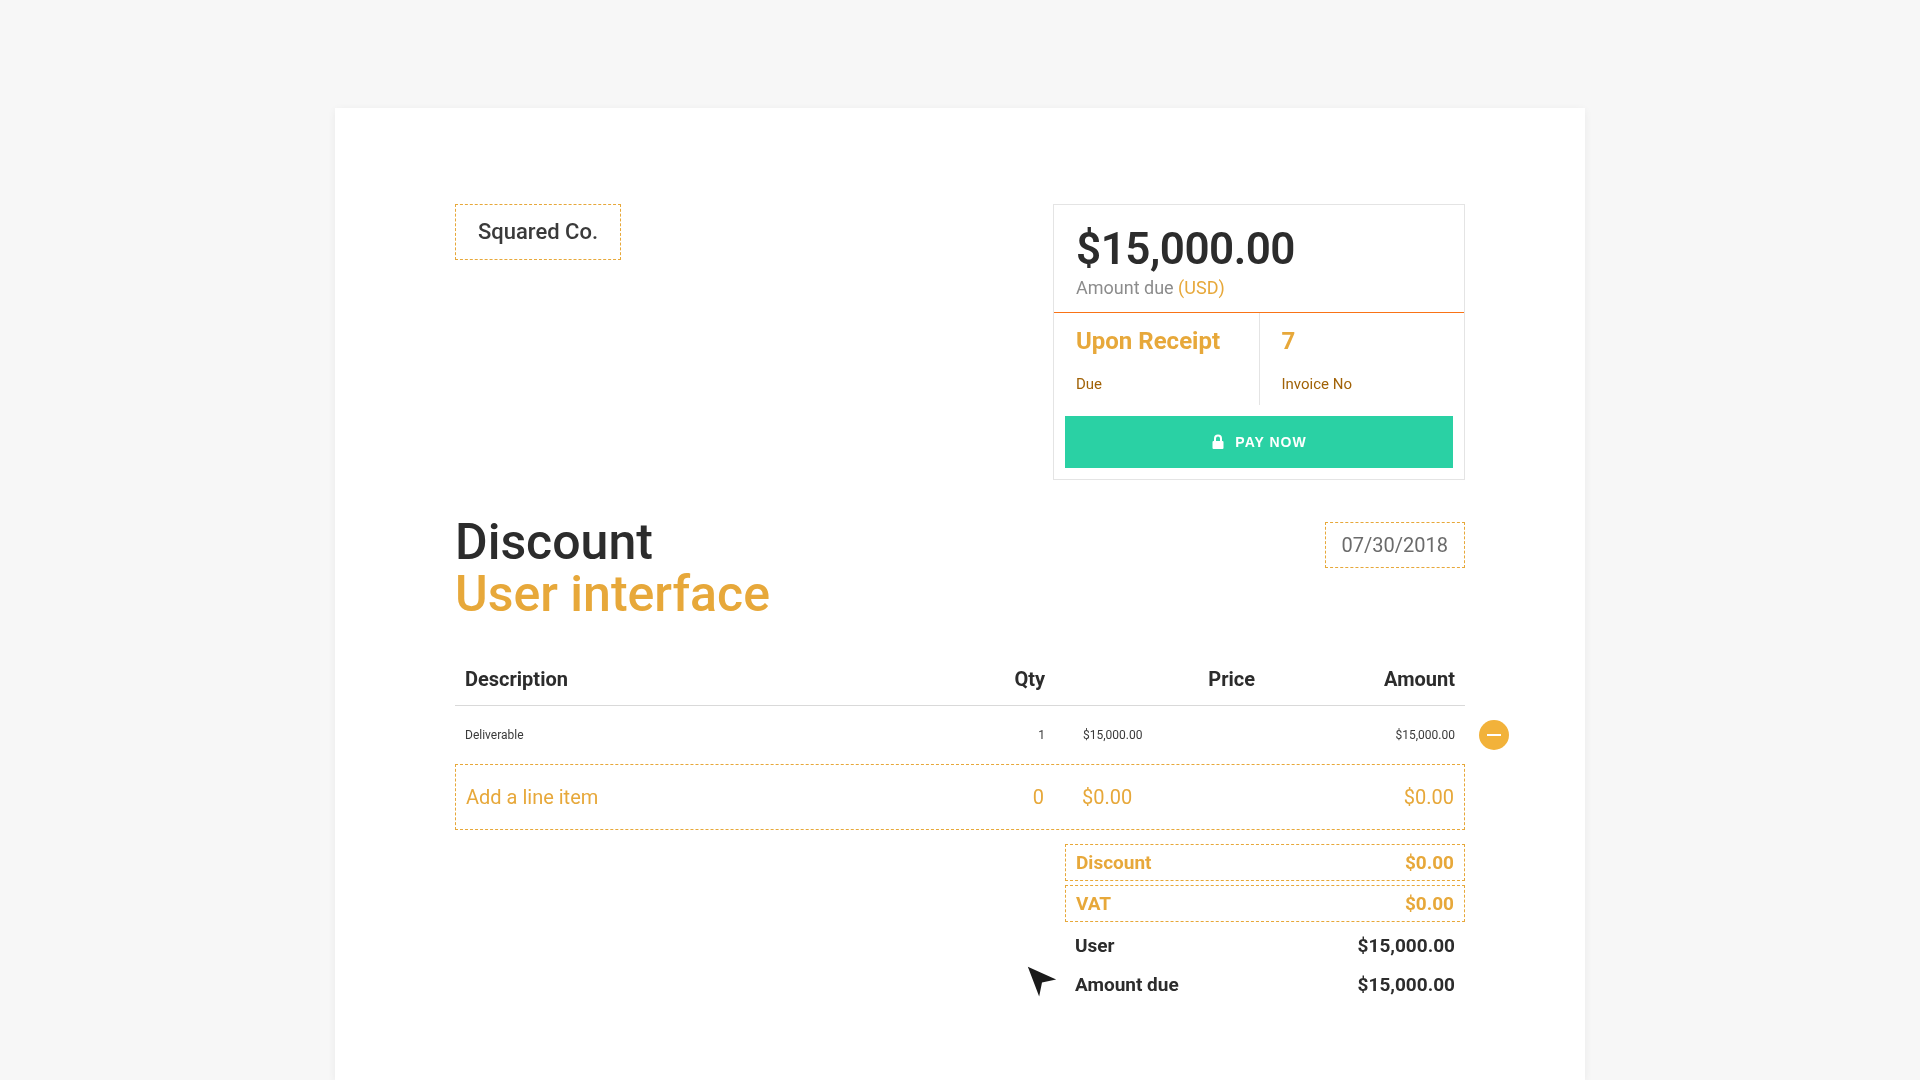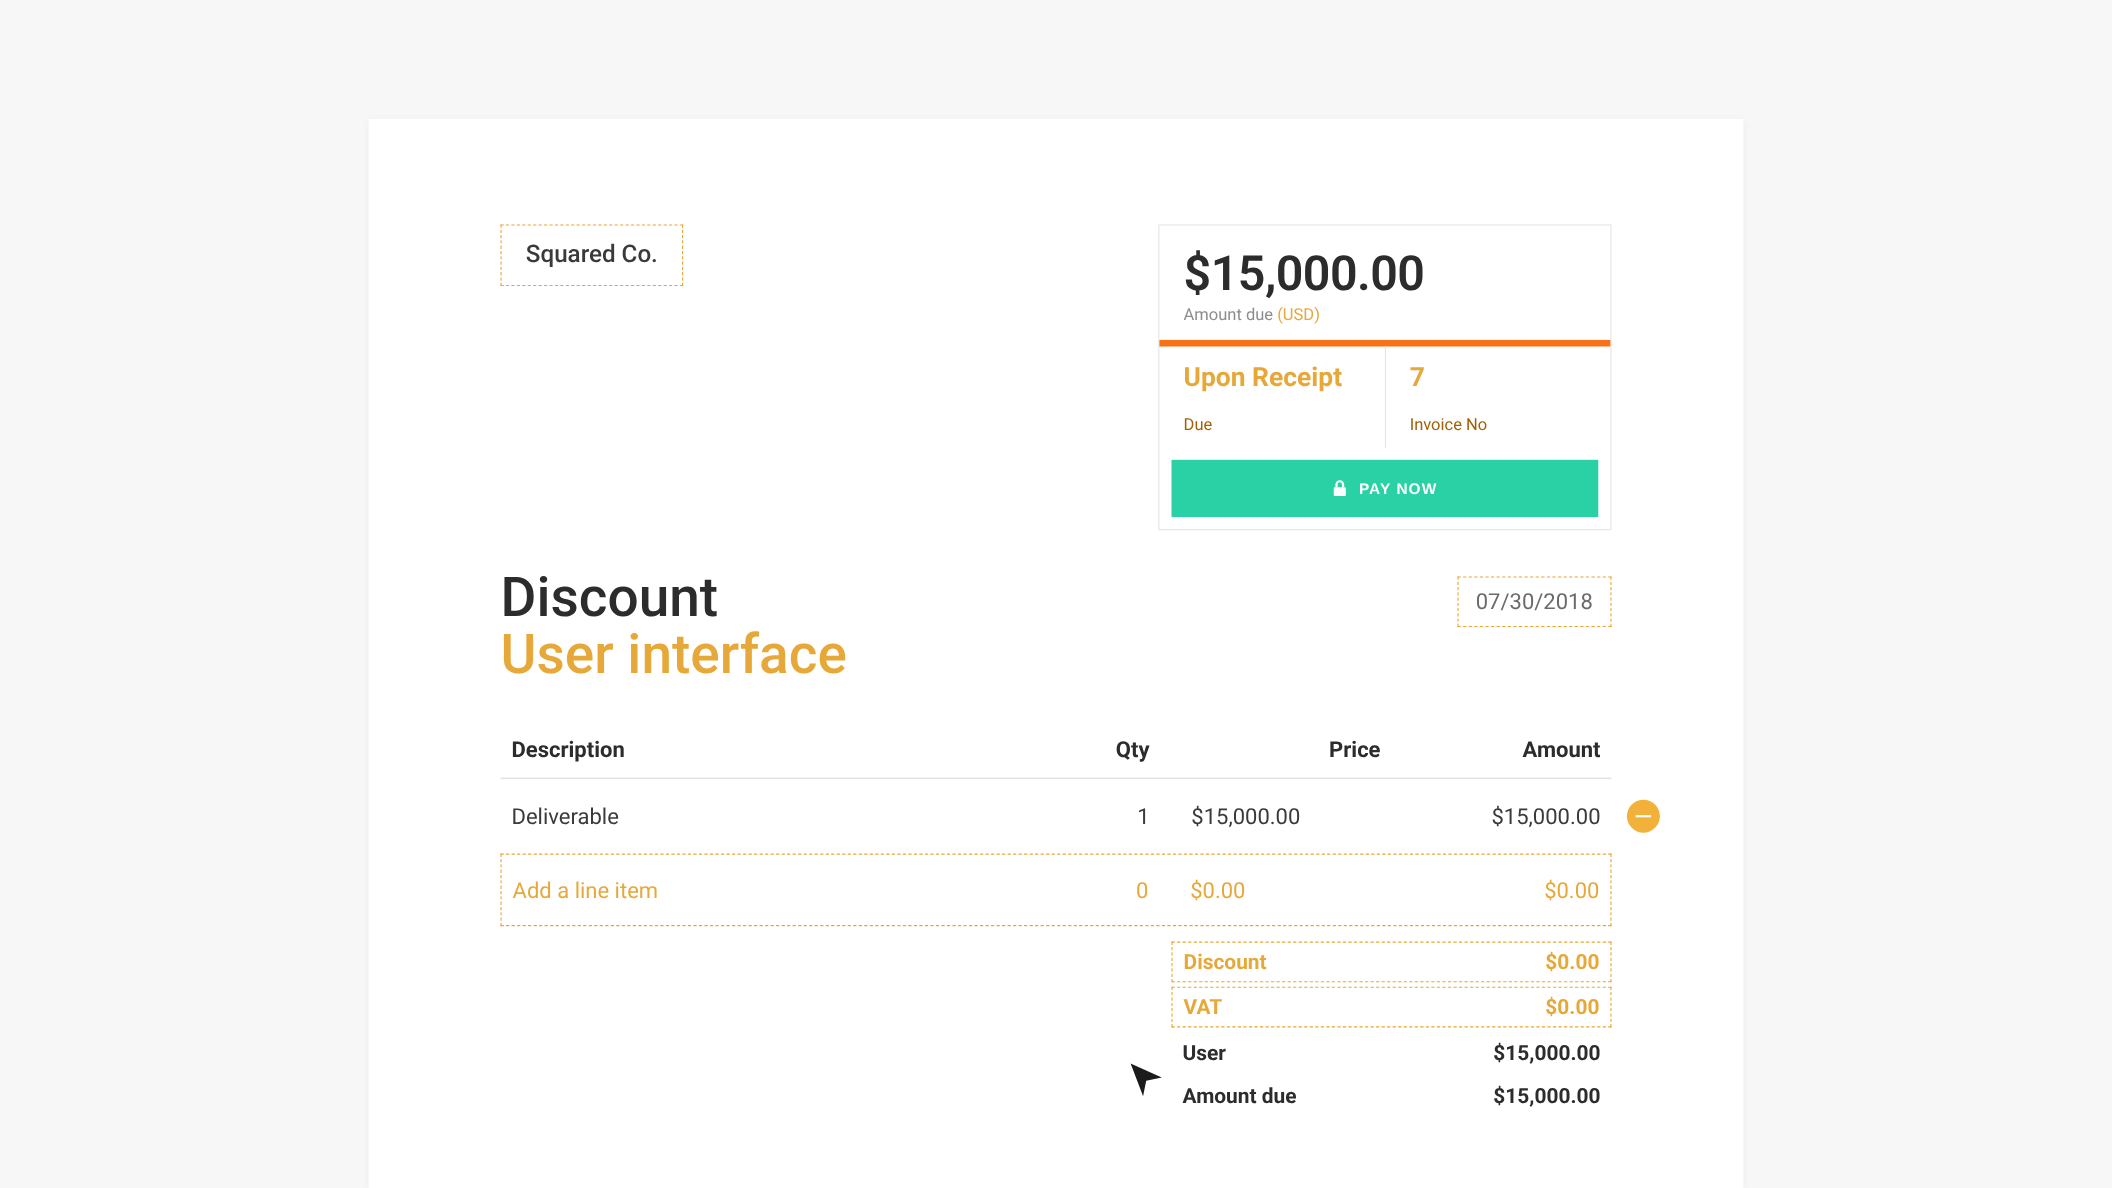--- a/index.html
+++ b/index.html
@@ -48,30 +48,30 @@
   .summary-top {
     padding: 18px 22px 14px 22px;
   }
   .amount-big {
     font-size: 44px;
     font-weight: 600;
     color: #2c2c2c;
     letter-spacing: -0.5px;
   }
   .amount-sub {
-    font-size: 15px;
+    font-size: 18px;
     color: #8c8c8c;
     margin-top: 2px;
   }
   .amount-sub .cur {
     color: #e7a83a;
   }
   .summary-mid {
     display: flex;
-    border-top: 6px solid #f97316;
+    border-top: 1px solid #f97316;
   }
   .summary-cell {
     flex: 1;
     padding: 14px 22px 12px 22px;
   }
   .summary-cell + .summary-cell {
     border-left: 1px solid #e4e4e4;
   }
   .summary-cell .big {
     font-size: 24px;
@@ -152,21 +152,21 @@
     font-size: 20px;
     font-weight: 700;
     color: #2c2c2c;
   }
   .thead .c-qty { text-align: right; padding-right: 10px; }
   .thead .c-price { text-align: right; padding-left: 28px; }
   .thead .c-amt { text-align: right; }
 
   .trow {
     padding: 22px 10px;
-    font-size: 20px;
+    font-size: 12px;
     color: #3a3a3a;
     position: relative;
   }
   .trow .c-qty { text-align: right; padding-right: 10px; }
   .trow .c-price { text-align: left; padding-left: 28px; }
   .trow .c-amt { text-align: right; }
 
   .row-remove {
     position: absolute;
     right: -44px;

